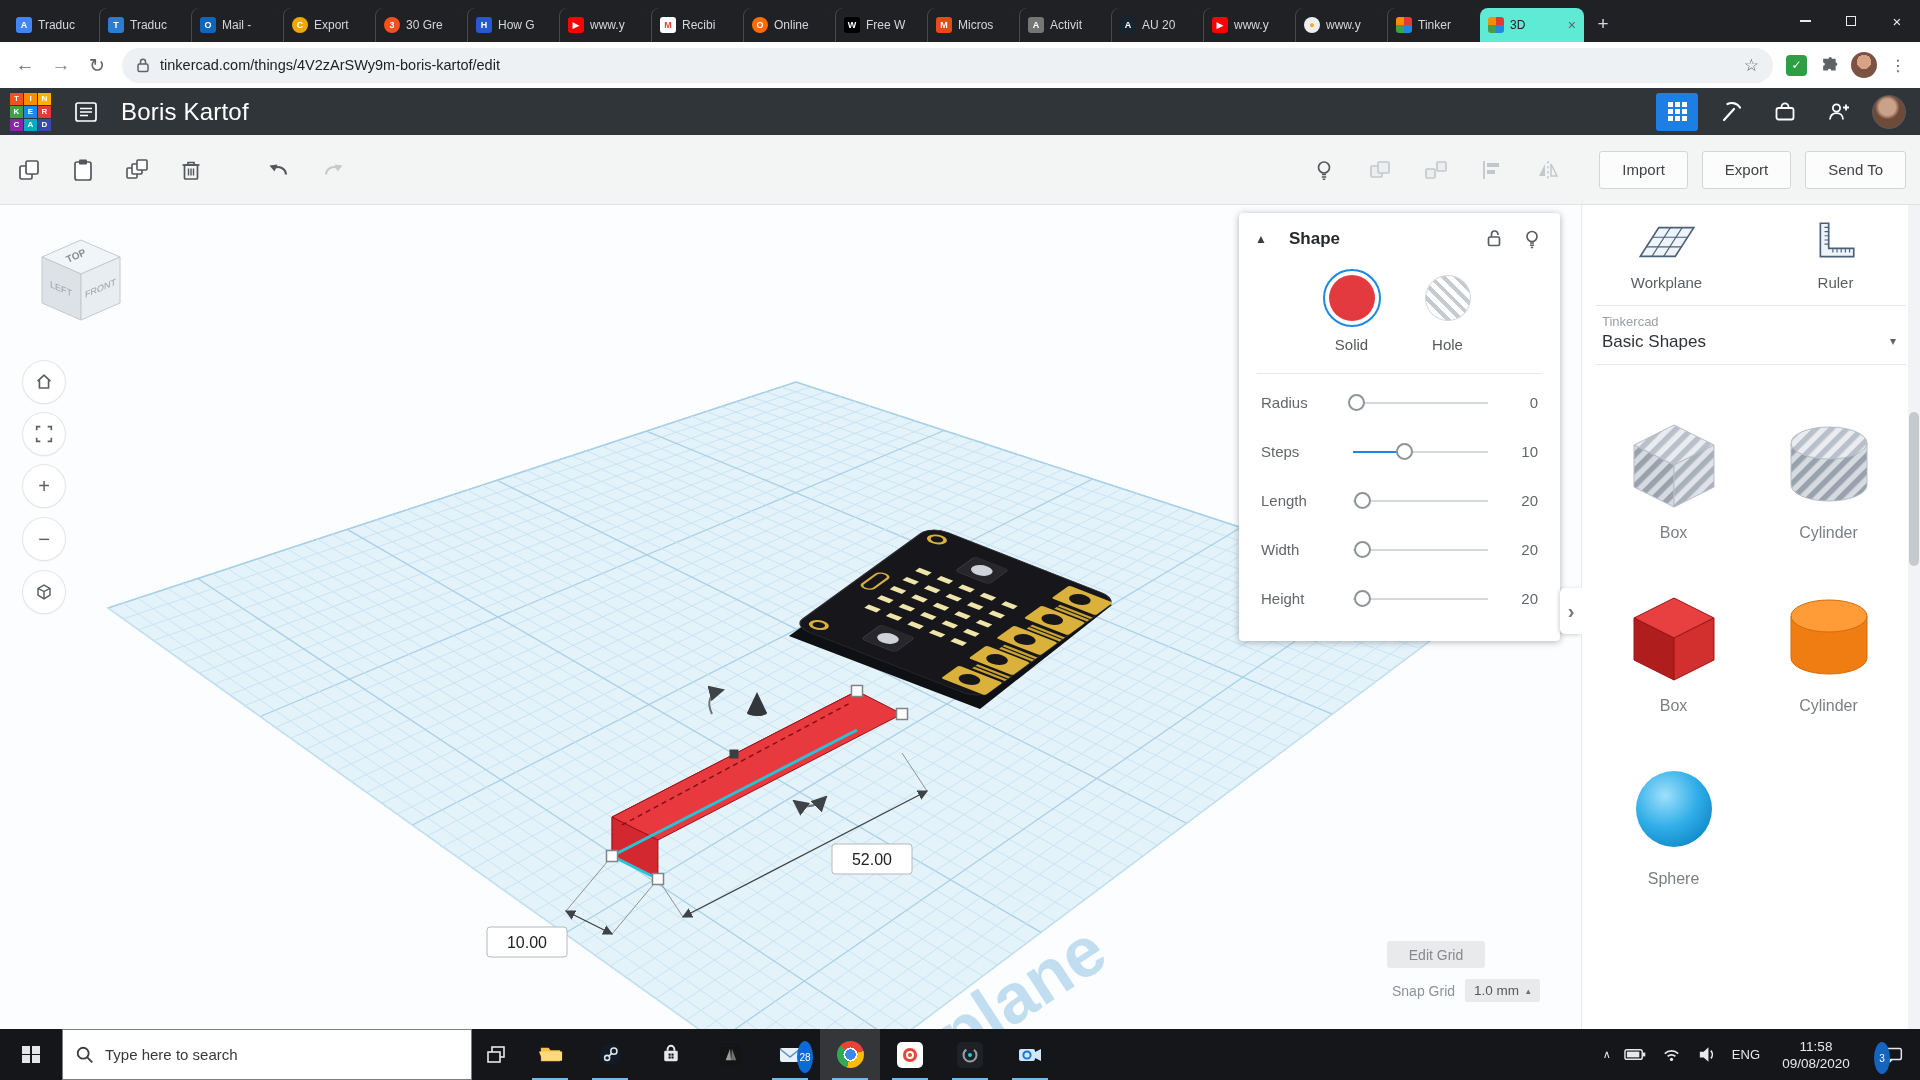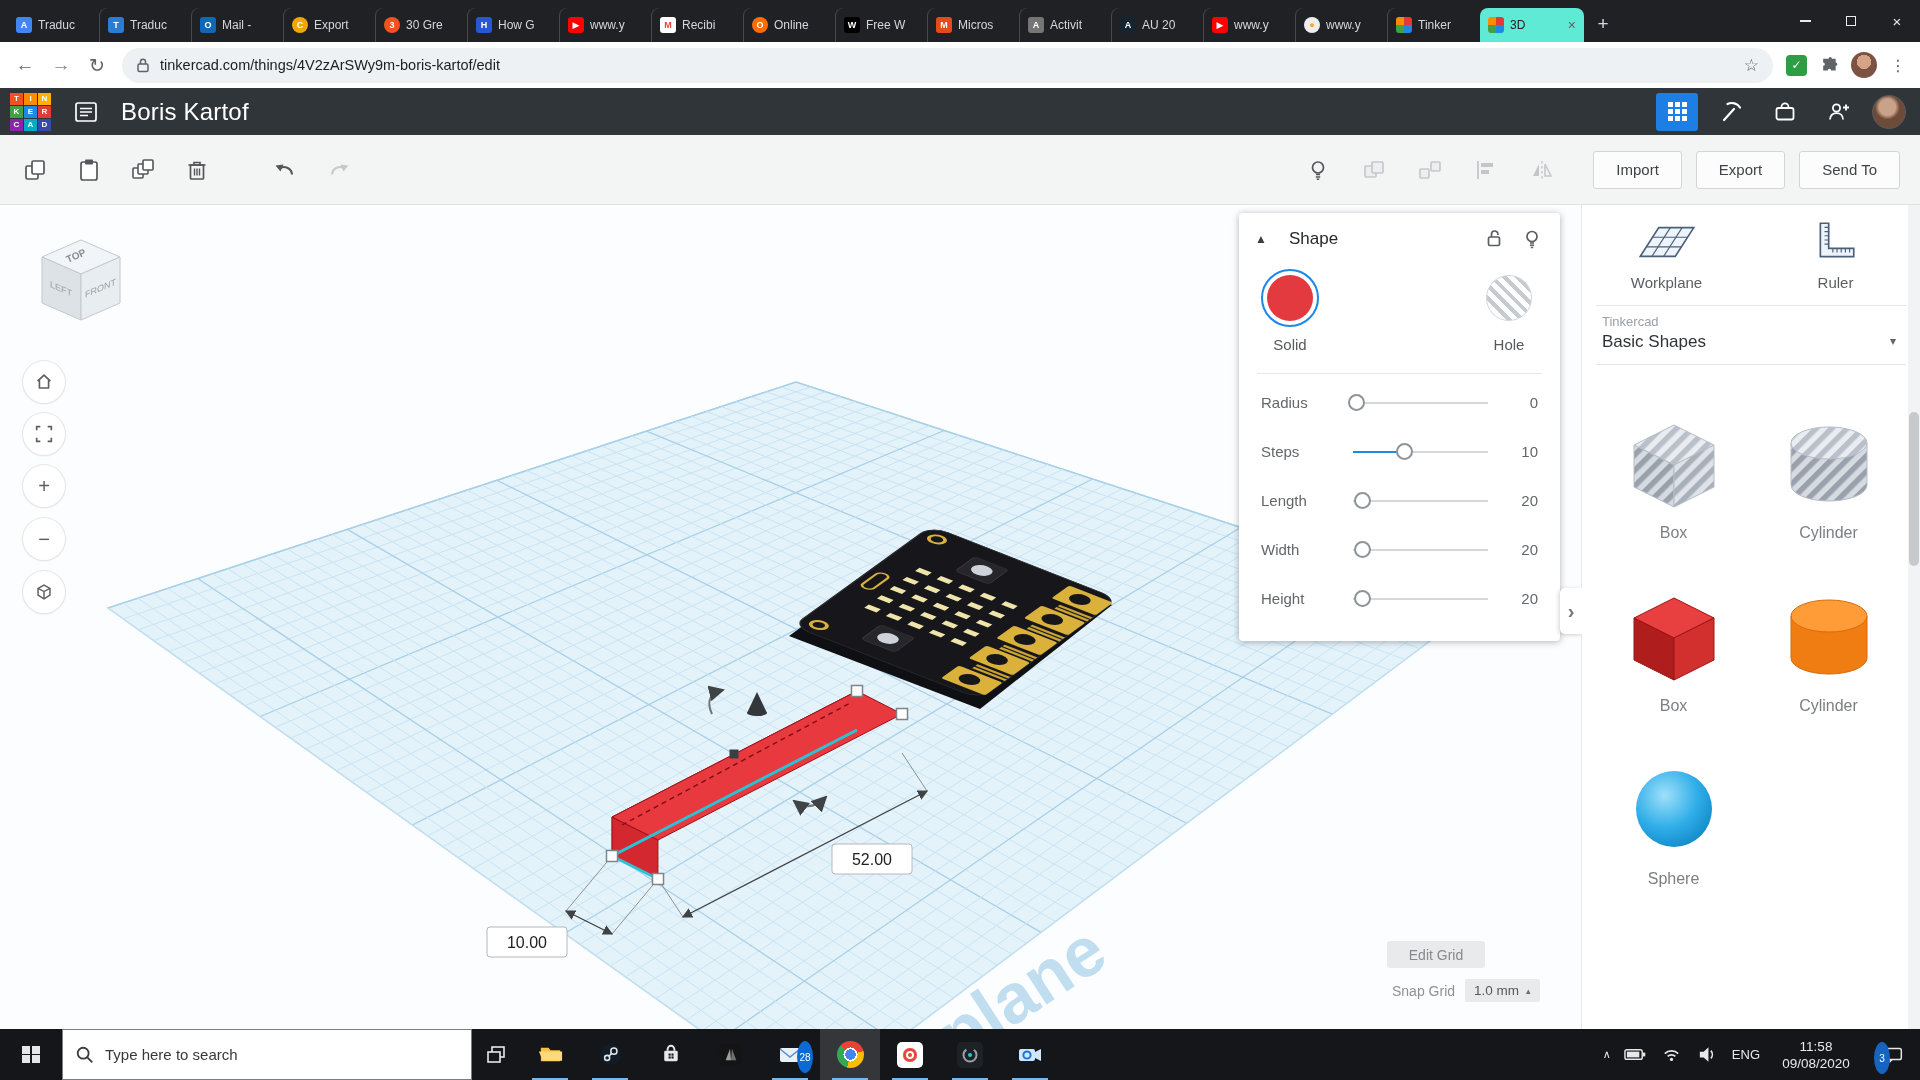--- a/index.html
+++ b/index.html
@@ -46,21 +46,21 @@
   .tc-logo{display:grid;grid-template-columns:repeat(3,13px);gap:1px}
   .lg{height:12px;display:flex;align-items:center;justify-content:center;font-size:8px;font-weight:700;color:#fff}
   .tc-title{color:#fff;font-size:24px;font-weight:400;letter-spacing:.2px}
   .tc-right{margin-left:auto;display:flex;align-items:center;gap:12px;padding-right:4px}
   .hdr-ic{width:42px;height:38px;display:flex;align-items:center;justify-content:center;border-radius:3px}
   .hdr-ic.active-blue{background:#1d7fe3}
   .hdr-avatar{width:34px;height:34px;border-radius:50%;border:1px solid #565b60;
         background:radial-gradient(circle at 45% 35%,#caa289 0 30%,#6e4a39 45% 100%)}
 
   
-  .tc-toolbar{height:70px;background:#f3f4f4;display:flex;align-items:center;padding:0 20px;border-bottom:1px solid #e0e1e2}
+  .tc-toolbar{height:70px;background:#f3f4f4;display:flex;align-items:center;padding:0 14px;border-bottom:1px solid #e0e1e2}
   .tbar-group{display:flex;align-items:center;gap:24px}
   .t-ic{width:30px;height:30px;display:flex;align-items:center;justify-content:center}
   .undo-gap{margin-left:34px}
   .tbar-right{margin-left:auto;display:flex;align-items:center;gap:26px}
   .tbar-buttons{display:flex;gap:14px;margin-left:10px}
   .tb-btn{height:38px;padding:0 22px;background:#fcfcfc;border:1px solid #d3d6d9;border-radius:3px;
           font-size:15px;color:#3f4347;display:flex;align-items:center;cursor:pointer}
 
   
   .main{display:flex;height:824px}
@@ -79,24 +79,24 @@
   .snap-caret{font-size:9px;color:#6b6f73}
   .panel-chevron{position:absolute;left:1560px;top:383px;width:22px;height:46px;background:#fff;
         border-radius:5px 0 0 5px;box-shadow:-1px 1px 4px rgba(0,0,0,.18);display:flex;align-items:center;
         justify-content:center;color:#75797d;font-size:20px;font-weight:700;z-index:6}
 
   
   .shape-panel{position:absolute;left:1239px;top:8px;width:321px;background:#fff;border-radius:4px;
         box-shadow:0 1px 7px rgba(0,0,0,.3);z-index:5;padding-bottom:18px}
   .sp-header{height:52px;display:flex;align-items:center;padding:0 16px;gap:14px}
   .sp-collapse{font-size:12px;color:#3a3e42;width:20px}
-  .sp-title{font-size:17px;font-weight:400;color:#26292c;flex:1}
+  .sp-title{font-size:17px;font-weight:700;color:#26292c;flex:1}
   .sp-hicon{width:24px;display:flex;justify-content:center}
   .sp-body{padding:4px 22px 0}
-  .sp-options{display:flex;justify-content:space-between;gap:38px}
+  .sp-options{display:flex;justify-content:center;gap:38px}
   .sp-opt{display:flex;flex-direction:column;align-items:center;gap:9px;font-size:15px;color:#56595d}
   .opt-ring{width:58px;height:58px;border-radius:50%;display:flex;align-items:center;justify-content:center}
   .opt-ring.selected{border:2px solid #1e88e5}
   .opt-circle{width:46px;height:46px;border-radius:50%}
   .solid-circle{background:#e23a3f}
   .hole-circle{background:repeating-linear-gradient(45deg,#fff 0 5px,#c6cbd1 5px 9px);border:1px solid #d2d5d8}
   .sp-divider{height:1px;background:#e7e7e8;margin:20px -4px 4px}
   .sp-row{display:flex;align-items:center;height:49px}
   .sp-row .lbl{width:86px;font-size:15px;color:#63676b}
   .sp-slider{position:relative;width:135px;height:18px;margin-left:6px}

